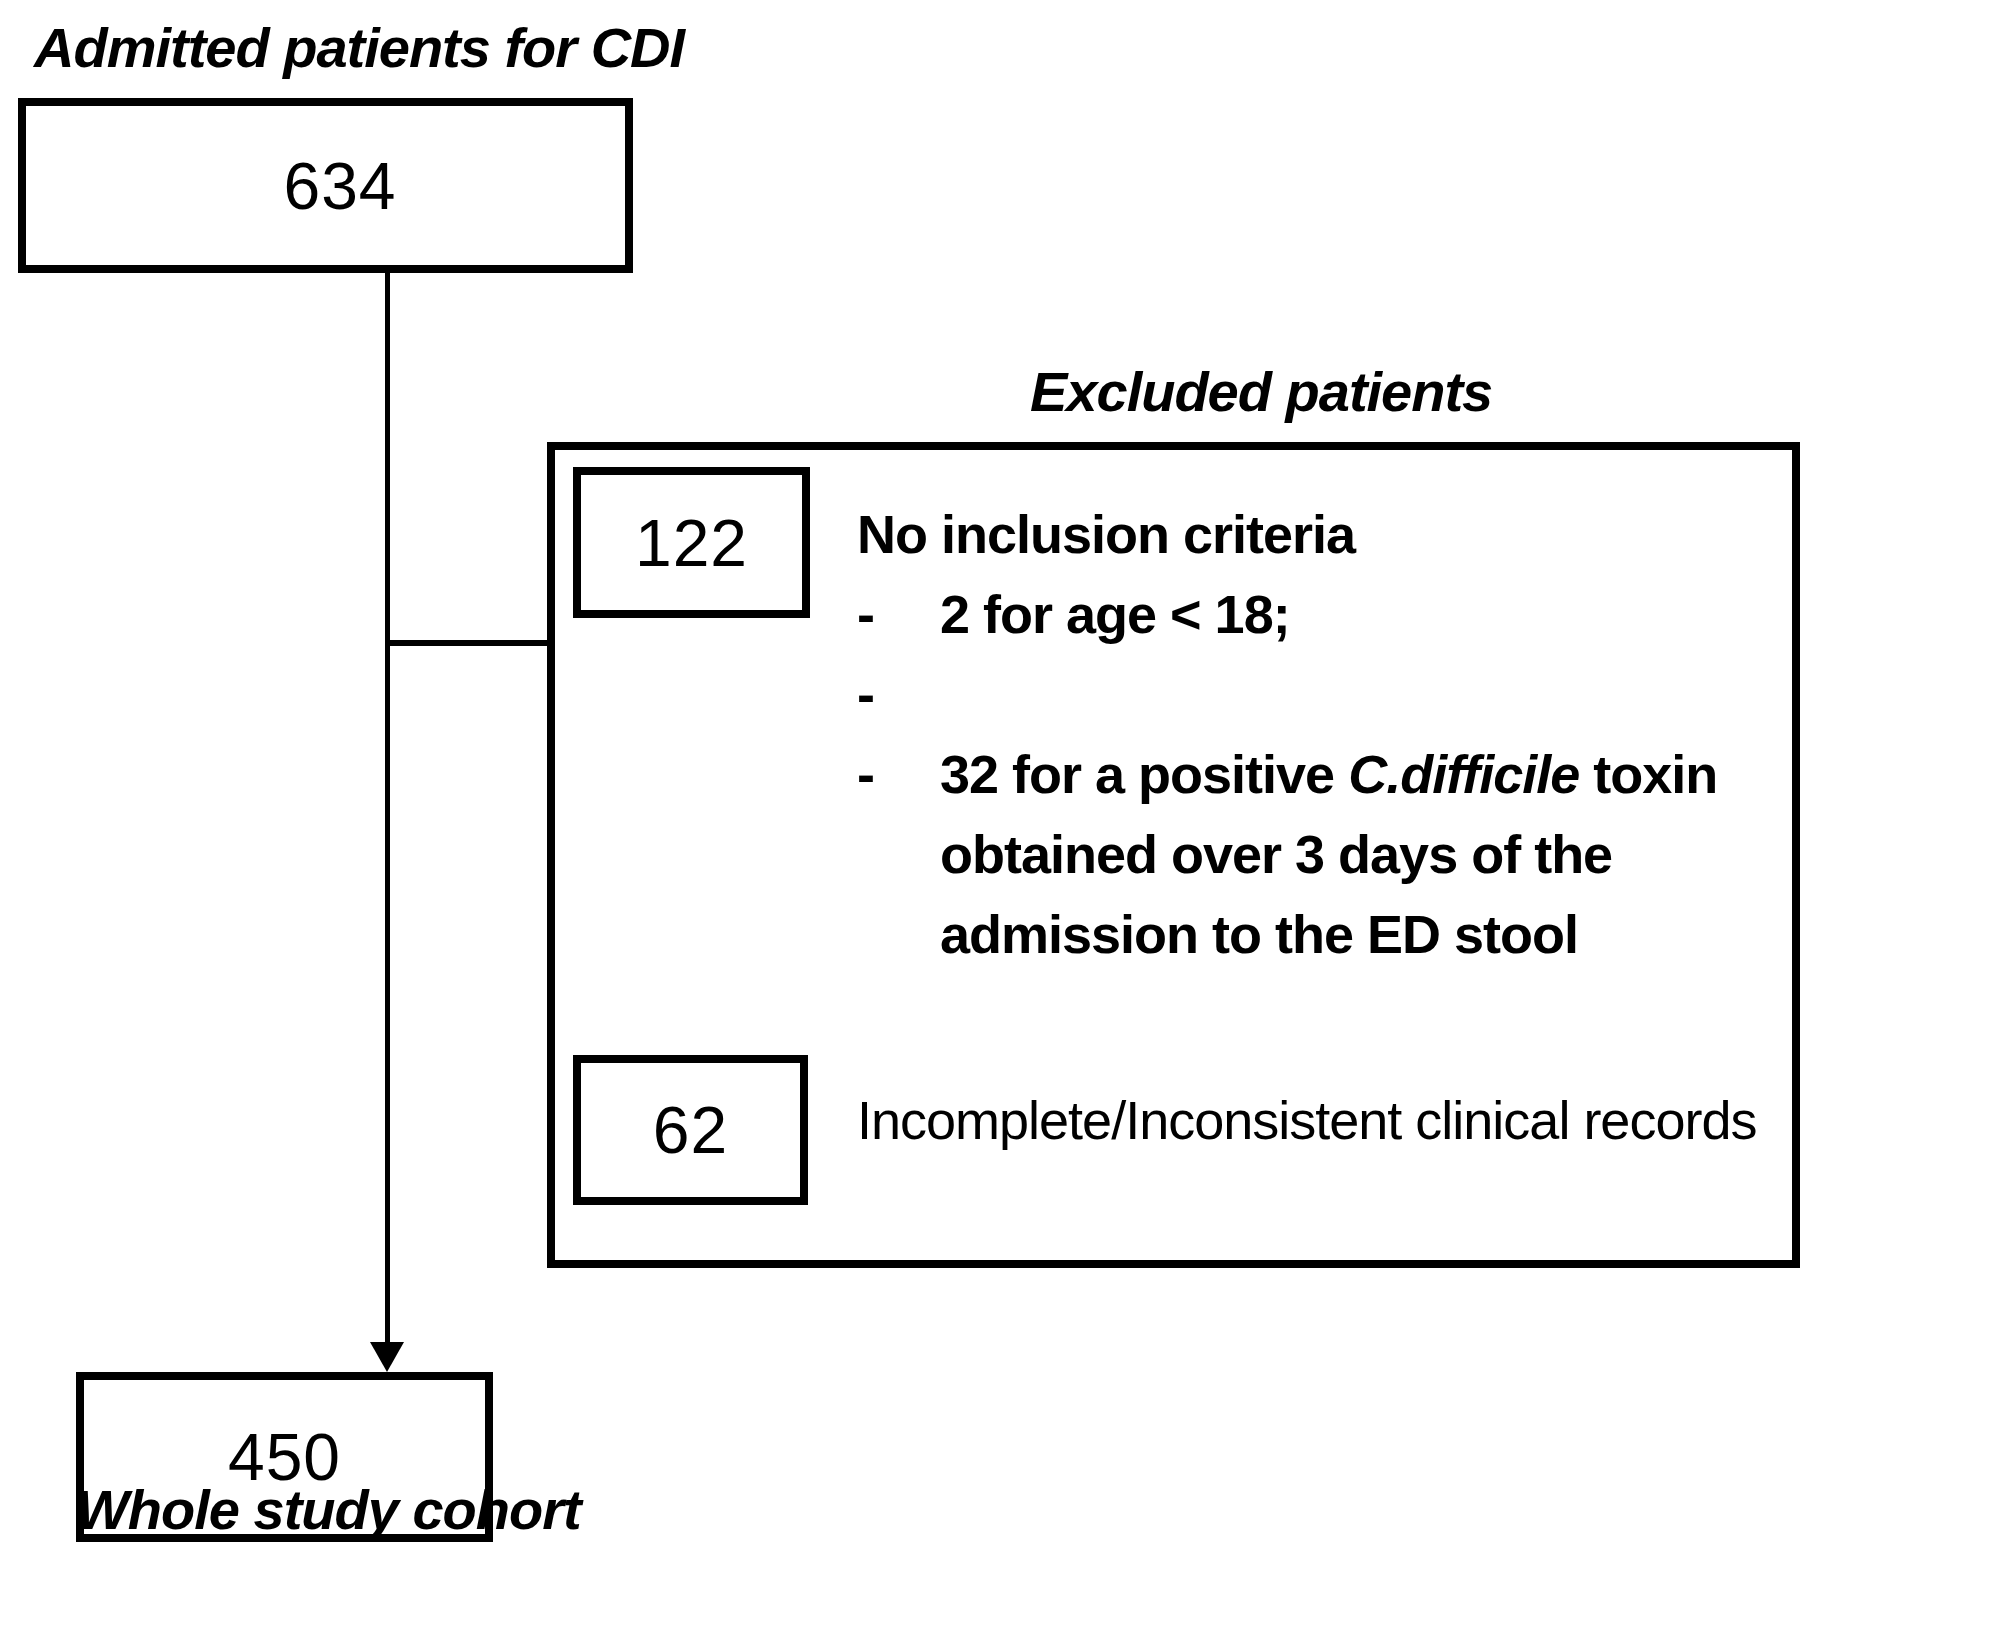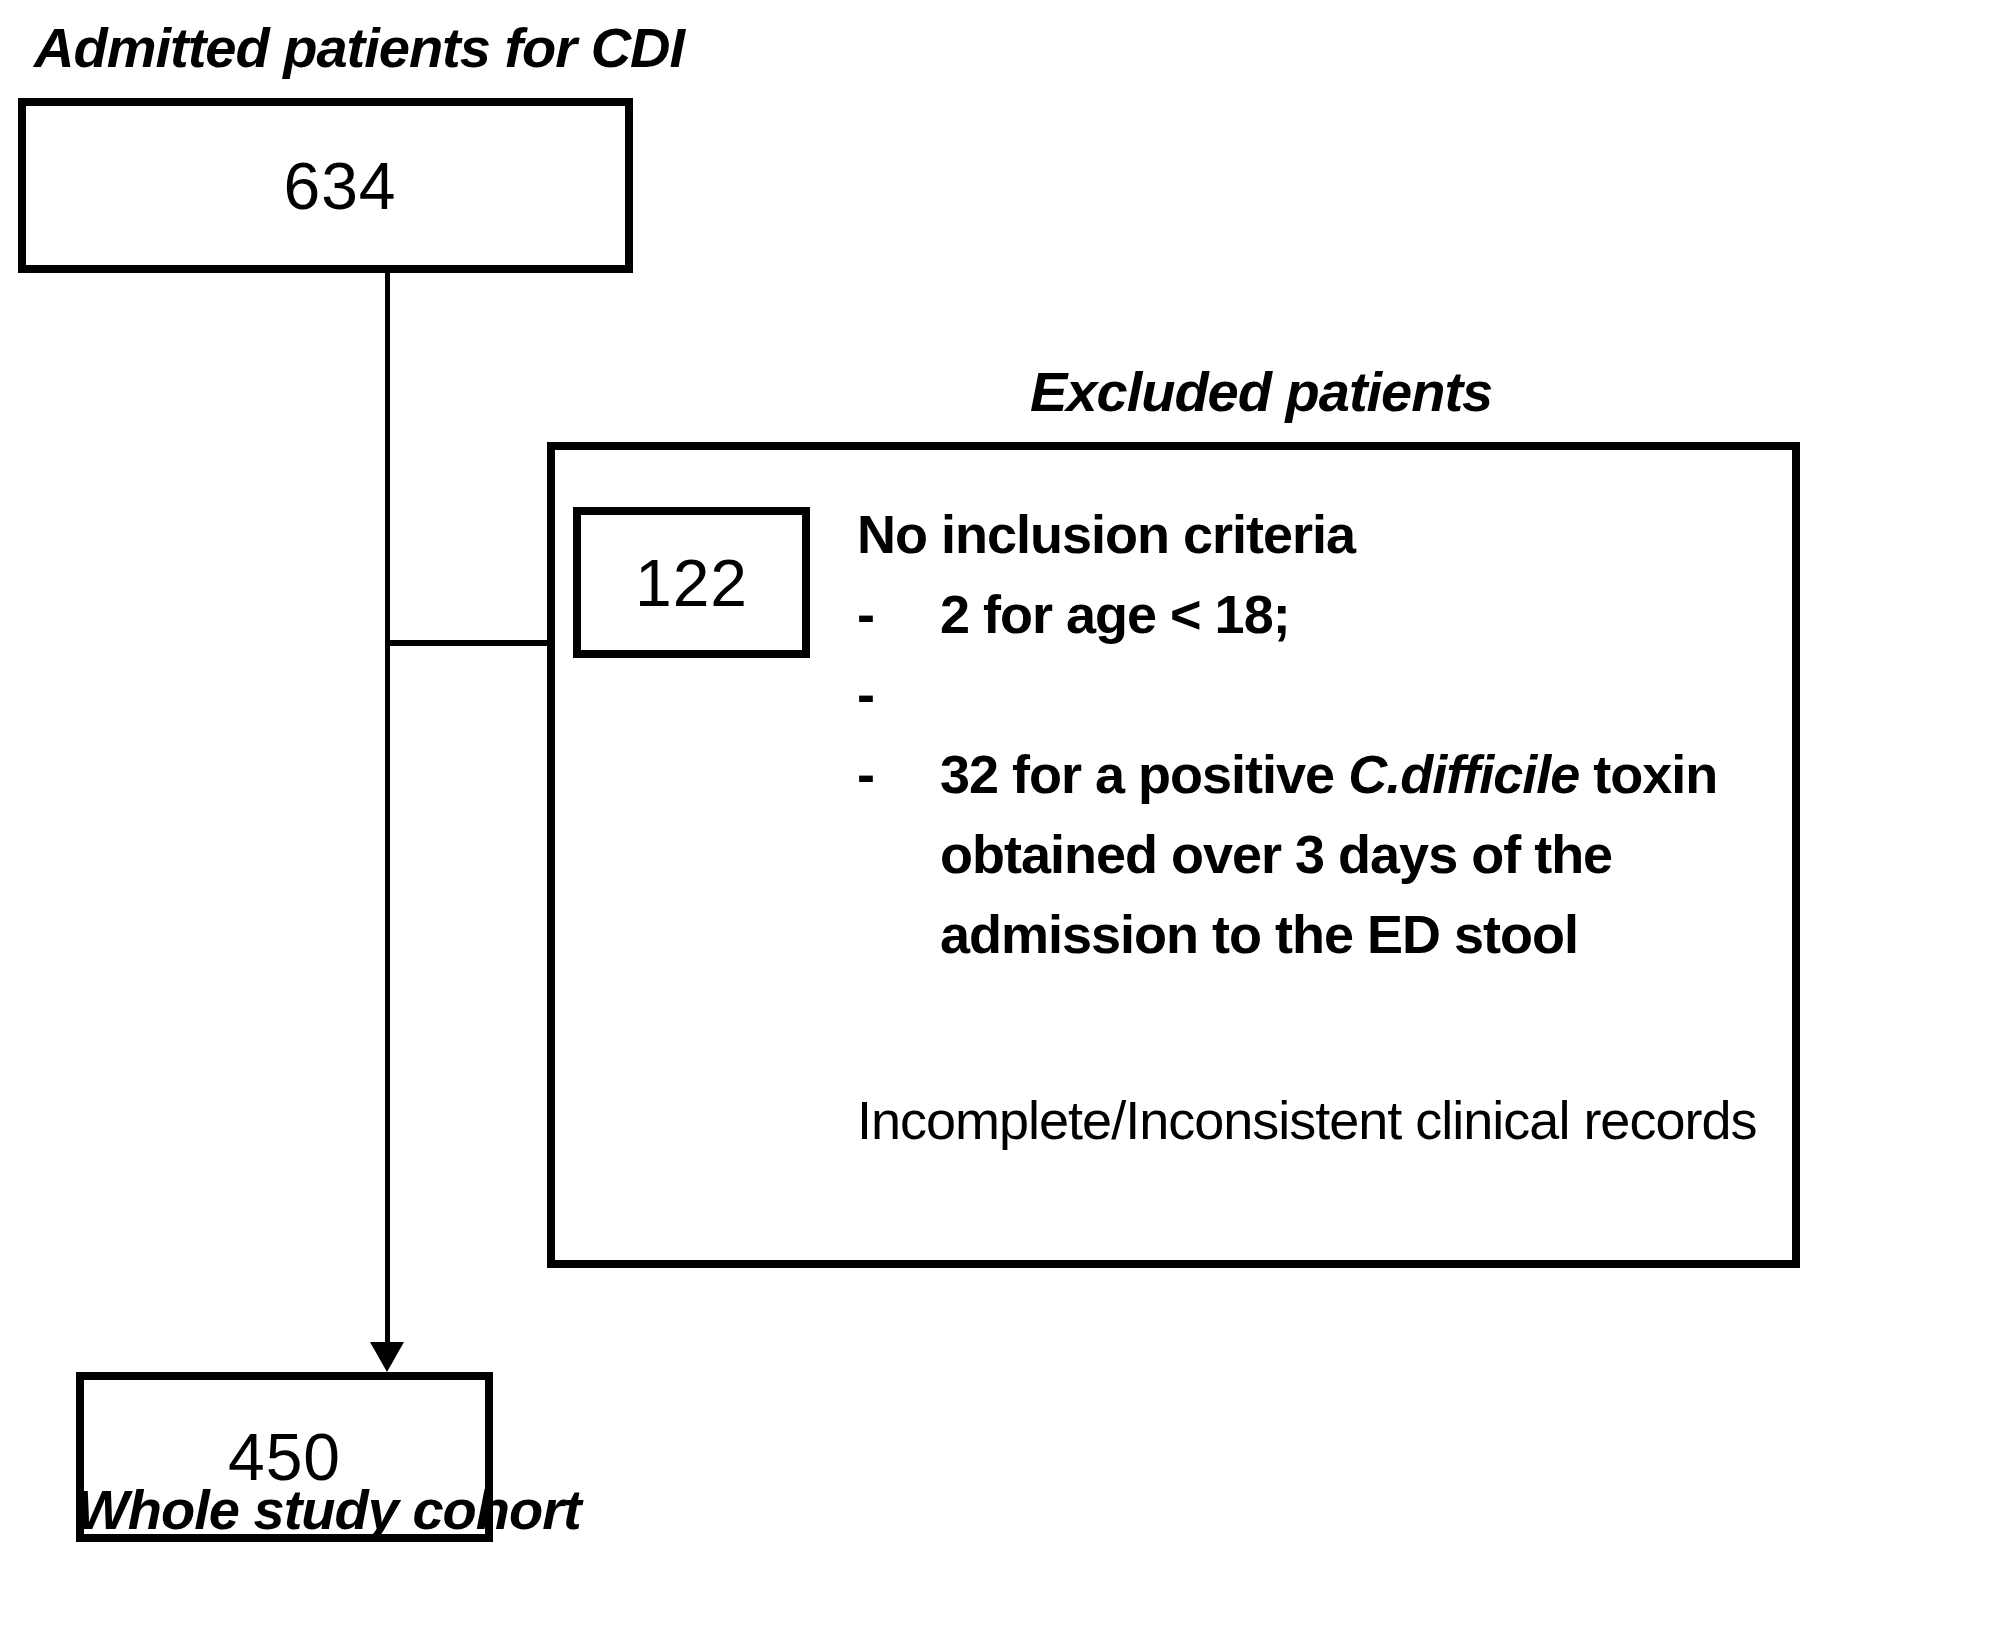--- a/index.html
+++ b/index.html
@@ -83,21 +83,21 @@
   <div class="line" style="left: 385px; top: 273px; width: 5px; height: 1070px;"></div>
 
   <div class="arrowhead" style="left: 370px; top: 1342px;"></div>
 
   <div class="line" style="left: 385px; top: 640px; width: 162px; height: 6px;"></div>
 
   <div class="italic-label" style="left: 1030px; top: 352px;">Excluded patients</div>
 
   <div class="box" style="left: 547px; top: 442px; width: 1253px; height: 826px; justify-content: flex-start; align-items: flex-start;"></div>
 
-  <div class="box" style="left: 573px; top: 467px; width: 237px; height: 151px; margin-top: 40px;">
+  <div class="box" style="left: 573px; top: 467px; width: 237px; height: 151px;">
     <span class="count">122</span>
   </div>
 
   <div class="textblock" style="left: 857px; top: 494px; width: 920px; font-weight: bold;">
     <div>No inclusion criteria</div>
     <div class="bullet-row">
       <span class="bullet-marker">-</span>
       <span>2 for age &lt; 18;</span>
     </div>
     <div class="bullet-row">
@@ -106,20 +106,23 @@
     <div class="bullet-row">
       <span class="bullet-marker">-</span>
       <span>
         <span class="wrap-line"><span>32 for a positive </span><span class="inline-italic">C.difficile</span><span> toxin</span></span>
         <span class="wrap-line">obtained over 3 days of the</span>
         <span class="wrap-line">admission to the ED stool</span>
       </span>
     </div>
   </div>
 
+  <div class="box" style="left: 573px; top: 1055px; width: 235px; height: 150px;">
+    <span class="count">62</span>
+  </div>
 
   <div class="textblock" style="left: 857px; top: 1080px;">Incomplete/Inconsistent clinical records</div>
 
   <div class="box" style="left: 76px; top: 1372px; width: 417px; height: 170px;">
     <span class="count">450</span>
   </div>
 
   <div class="italic-label" style="left: 76px; top: 1470px; width: 417px; text-align: center;">Whole study cohort</div>
 
 </div>

